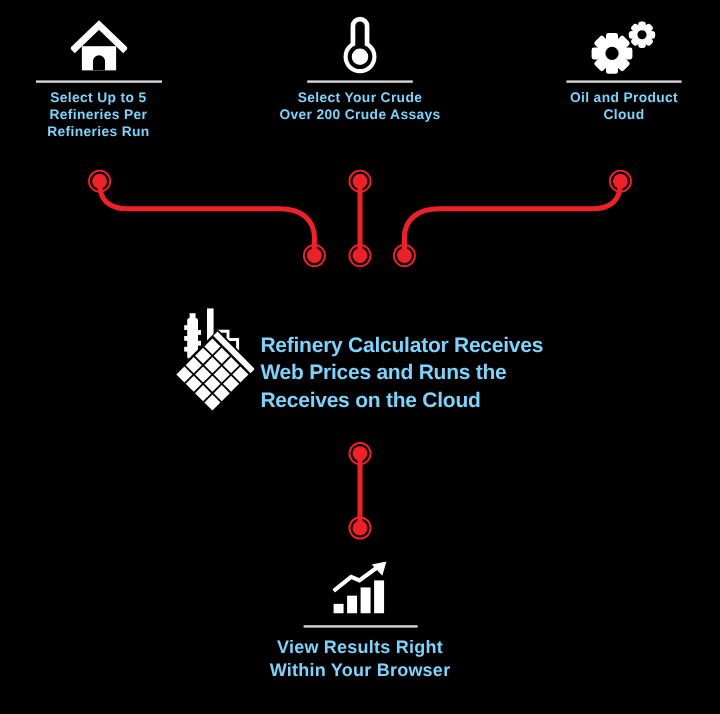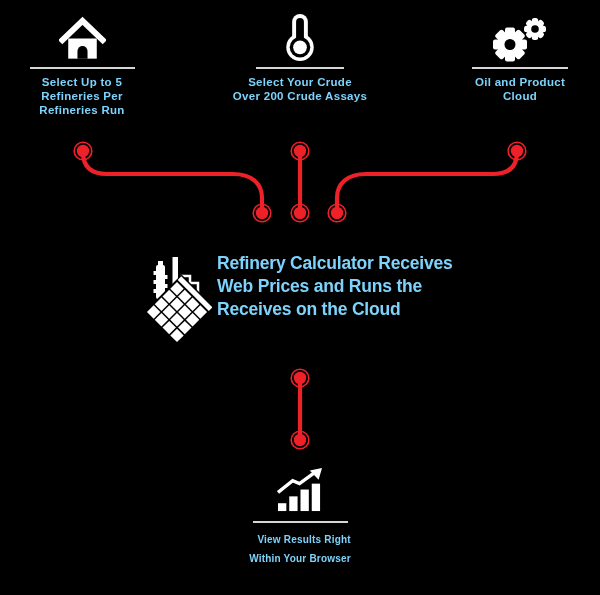--- a/index.html
+++ b/index.html
@@ -11,23 +11,23 @@
   .step-col{position:absolute;top:10px;width:140px;display:flex;flex-direction:column;align-items:center;}
   .icon-wrap{height:52px;display:flex;align-items:flex-end;justify-content:center;}
   .divider{height:2px;background:#d6d6d6;margin-top:5px;}
   .w105{width:105px}.w88{width:88px}.w96{width:96px}.w95{width:95px}
   .caption{margin-top:6px;text-align:center;font-size:11.5px;line-height:14px;letter-spacing:.3px;white-space:nowrap;}
   .connectors{position:absolute;left:0;top:0;pointer-events:none;}
   .flow-line{fill:none;stroke:var(--red,#ee2129);stroke-width:4.2;}
   .dot-core{fill:var(--red,#ee2129);}
   .dot-ring{fill:none;stroke:var(--red,#ee2129);stroke-width:1.6;}
   .center-icon{position:absolute;left:146px;top:251px;}
-  .center-text{position:absolute;left:217px;top:252px;font-size:17.5px;line-height:23px;letter-spacing:-.2px;white-space:nowrap;}
+  .center-text{position:absolute;left:217px;top:276px;font-size:17.5px;line-height:23px;letter-spacing:-.2px;white-space:nowrap;}
   .result-block{position:absolute;left:230px;top:468px;width:140px;display:flex;flex-direction:column;align-items:center;}
-  .result-caption{margin-top:8px;text-align:right;font-size:10px;line-height:18.5px;letter-spacing:.2px;white-space:nowrap;}
+  .result-caption{margin-top:8px;text-align:center;font-size:15px;line-height:18.5px;letter-spacing:.2px;white-space:nowrap;}
   svg{display:block;}
   .white{fill:#fff;}
   .black{fill:#000;}
 </style>
 </head>
 <body>
 
 <div class="canvas">
 
   <section class="step-col" style="left:12px">

